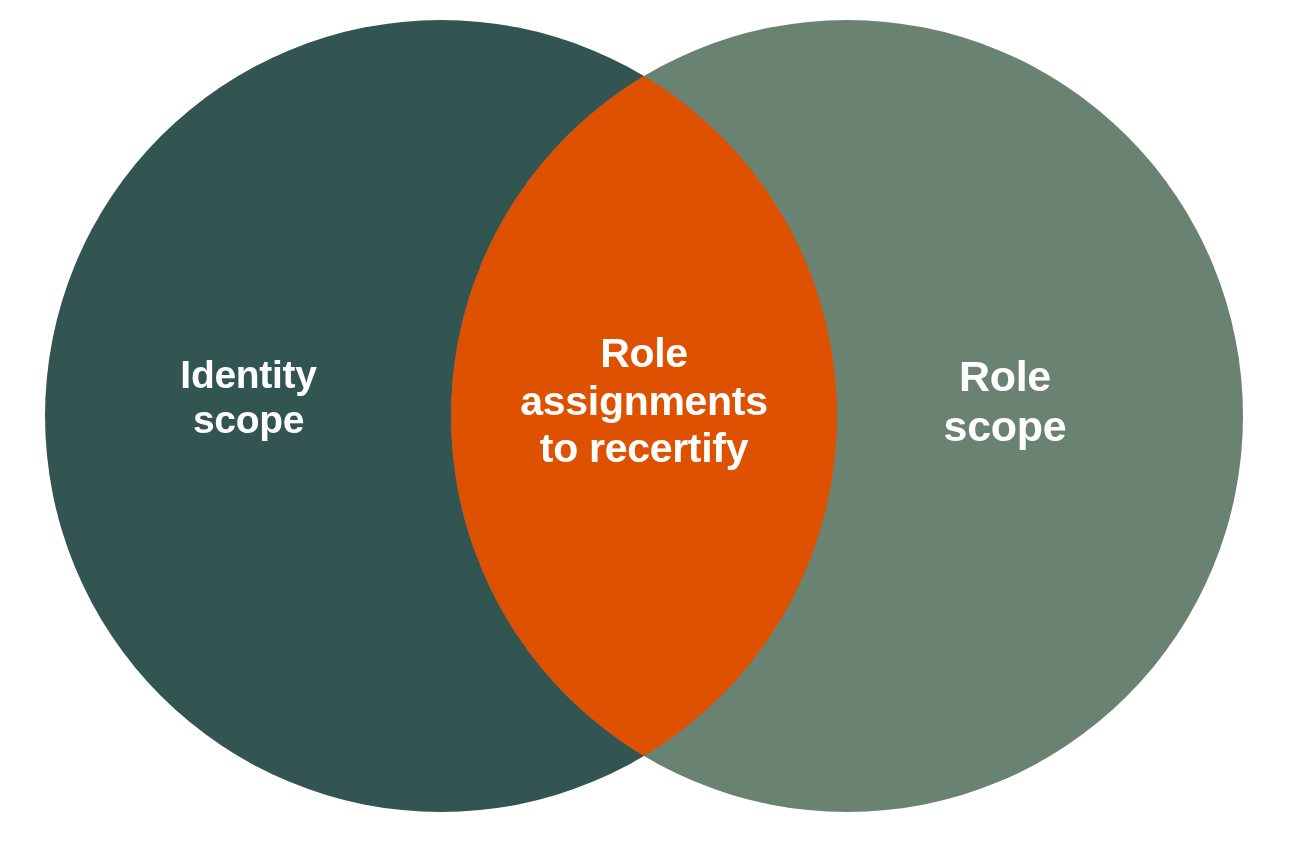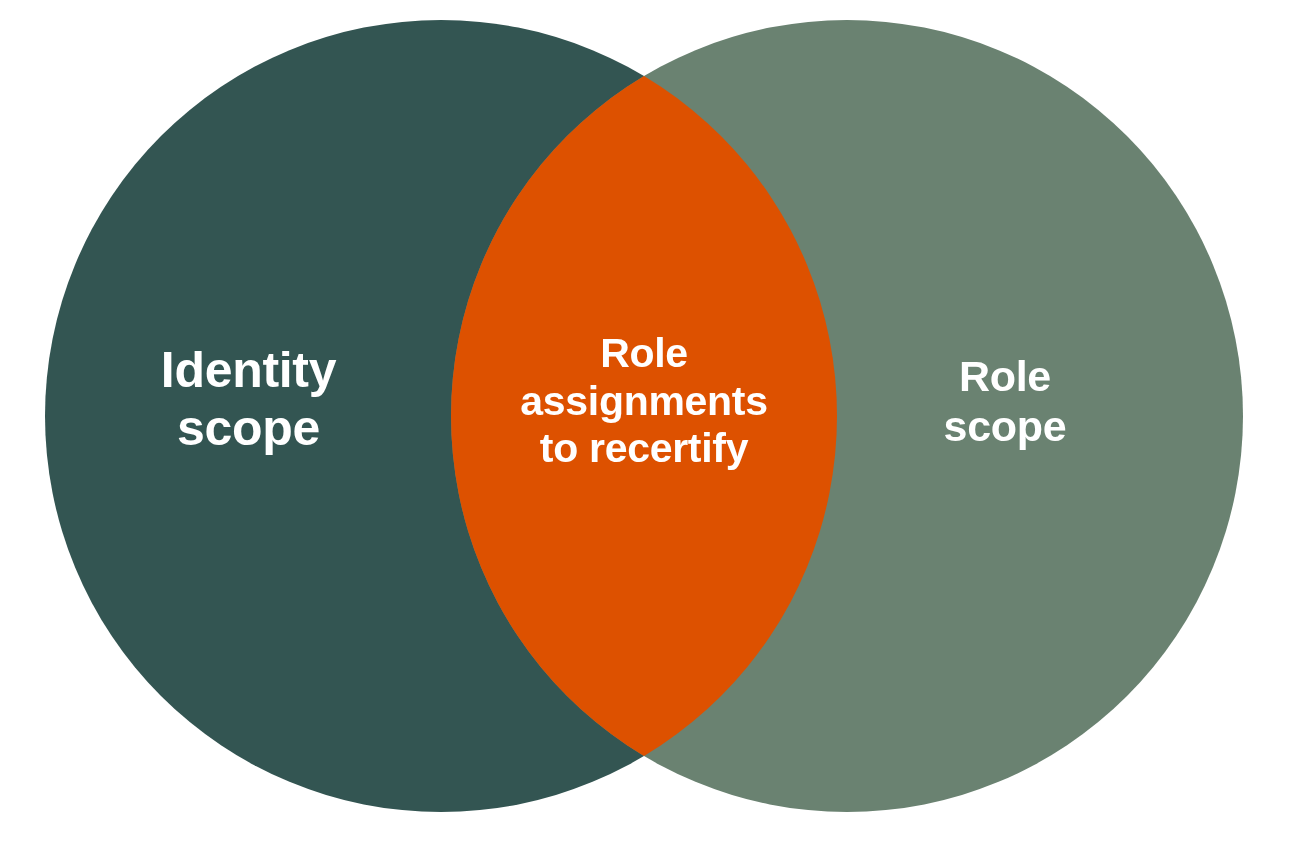--- a/index.html
+++ b/index.html
@@ -34,23 +34,23 @@
     font-weight: bold;
     text-align: center;
     line-height: 1.16;
     white-space: pre-line;
     letter-spacing: -0.3px;
     -webkit-font-smoothing: antialiased;
     pointer-events: none;
   }
   #label-left {
     left: 96px;
-    top: 341px;
+    top: 352px;
     width: 305px;
-    font-size: 50px;
+    font-size: 39px;
   }
   #label-center {
     left: 452px;
     top: 330px;
     width: 384px;
     font-size: 41px;
   }
   #label-right {
     left: 880px;
     top: 352px;

